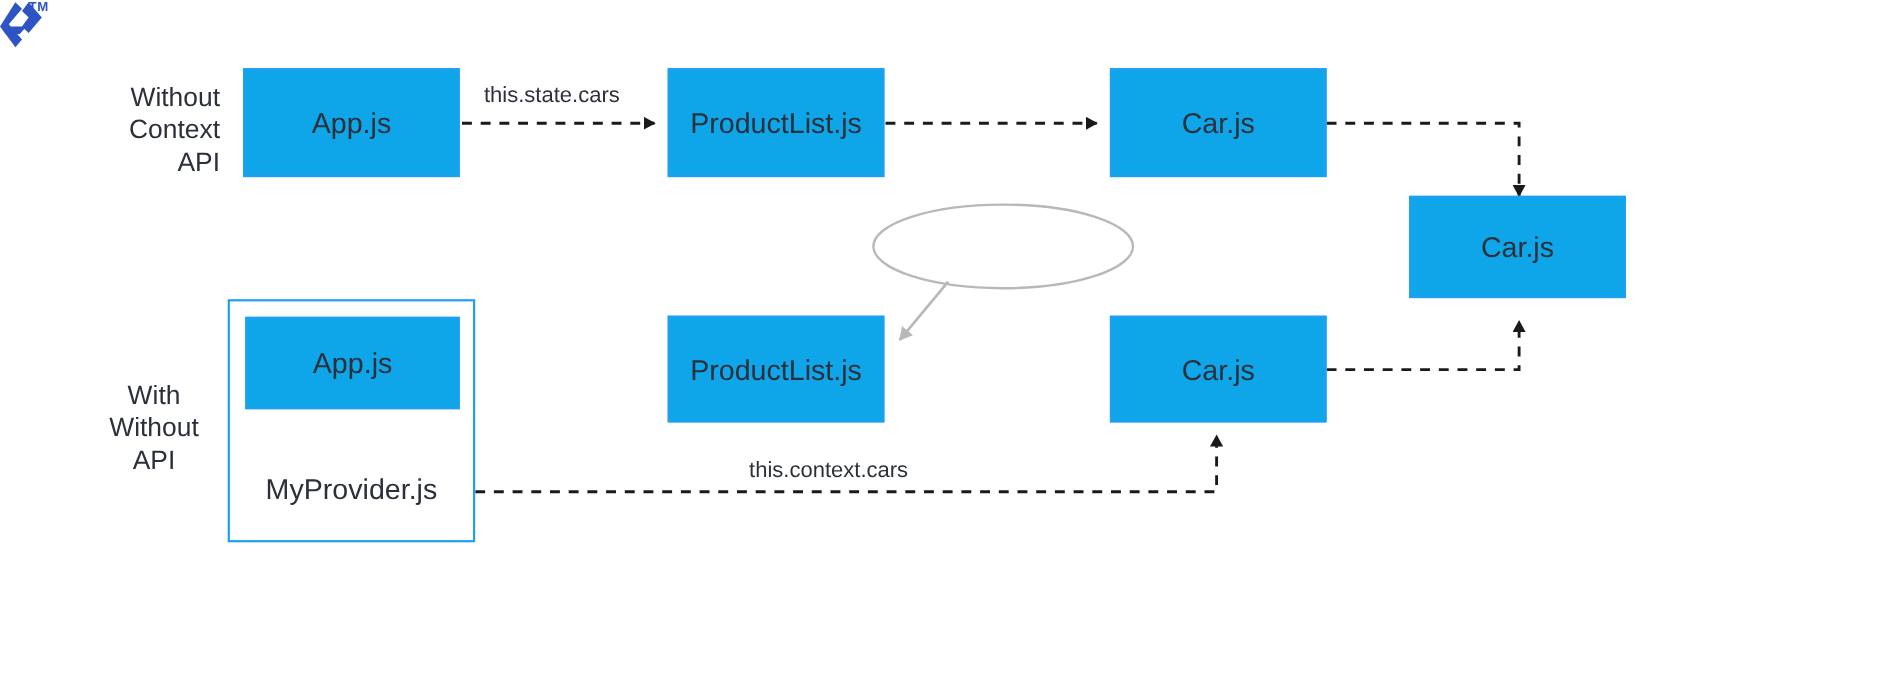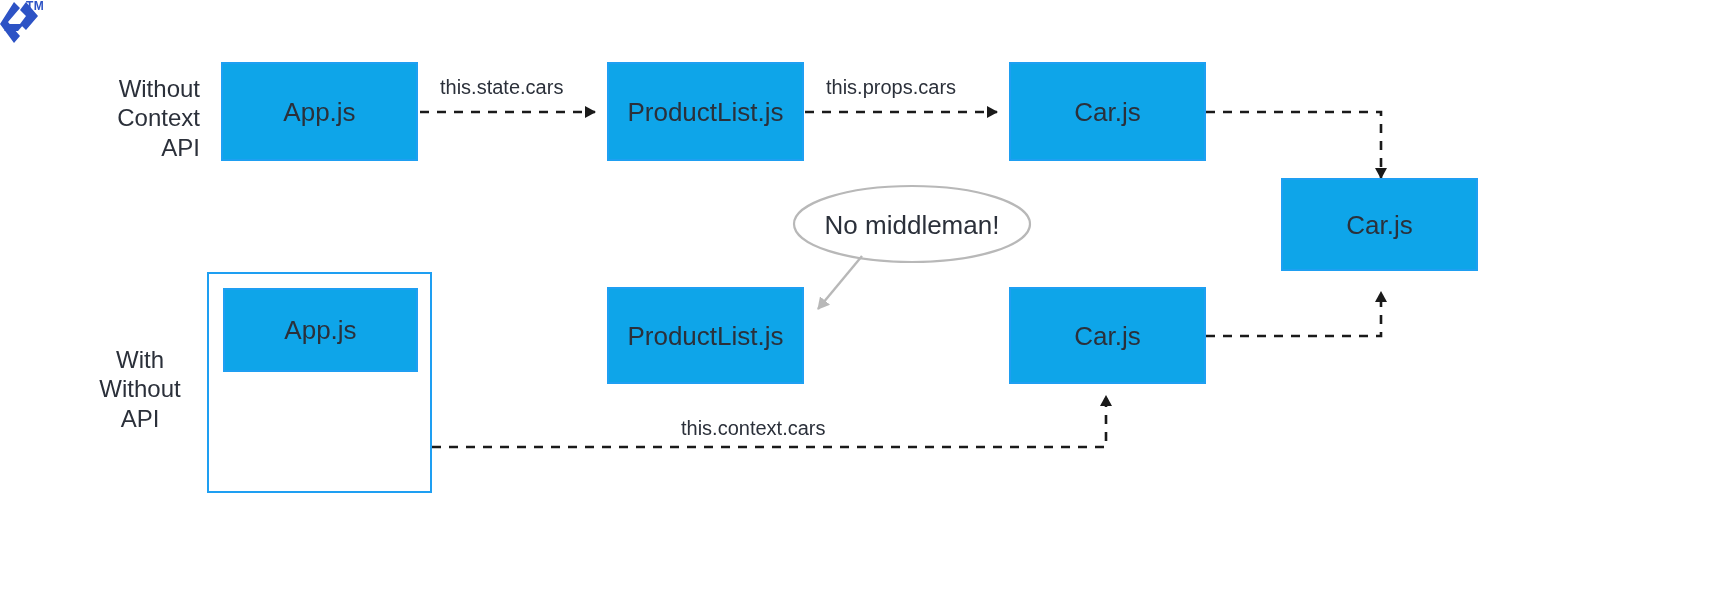--- a/index.html
+++ b/index.html
@@ -108,31 +108,30 @@
   </div>
 
   <div class="node" style="left:1281px;top:178px;width:197px;height:93px;">
     <span class="node-label">Car.js</span>
   </div>
 
   <div class="provider" style="left:207px;top:272px;width:225px;height:221px;">
     <div class="node" style="left:14px;top:14px;width:195px;height:84px;">
       <span class="node-label">App.js</span>
     </div>
+    <span class="provider-label">MyProvider.js</span>
   </div>
 
   <div class="node" style="left:607px;top:287px;width:197px;height:97px;">
     <span class="node-label">ProductList.js</span>
   </div>
 
   <div class="node" style="left:1009px;top:287px;width:197px;height:97px;">
     <span class="node-label">Car.js</span>
   </div>
 
   <div class="edge-label" style="left:437px;top:76px;">this.state.cars</div>
 
-  <div class="edge-label" style="left:823px;top:76px;">this.props.cars</div>
 
   <div class="edge-label" style="left:678px;top:417px;">this.context.cars</div>
 
-  <div class="callout-text" style="left:812px;top:210px;width:200px;">No middleman!</div>
 
 </div>
 
 </body></html>

